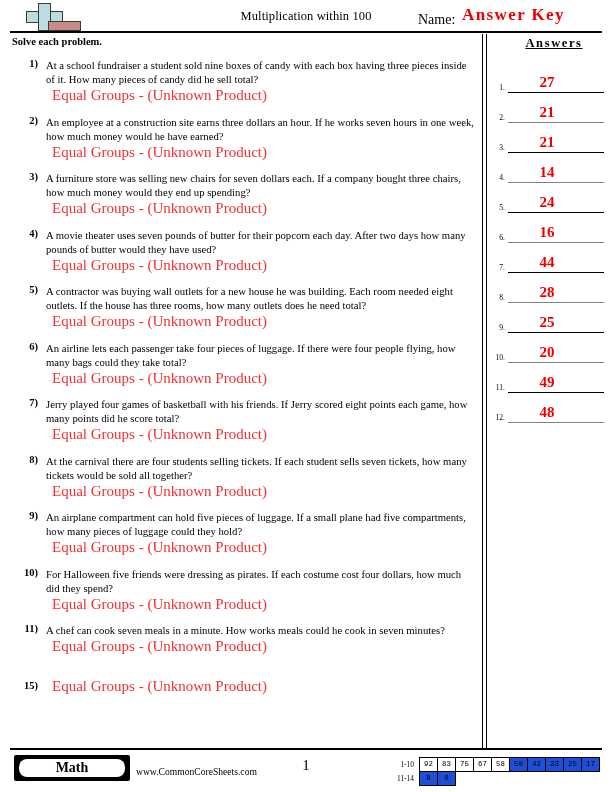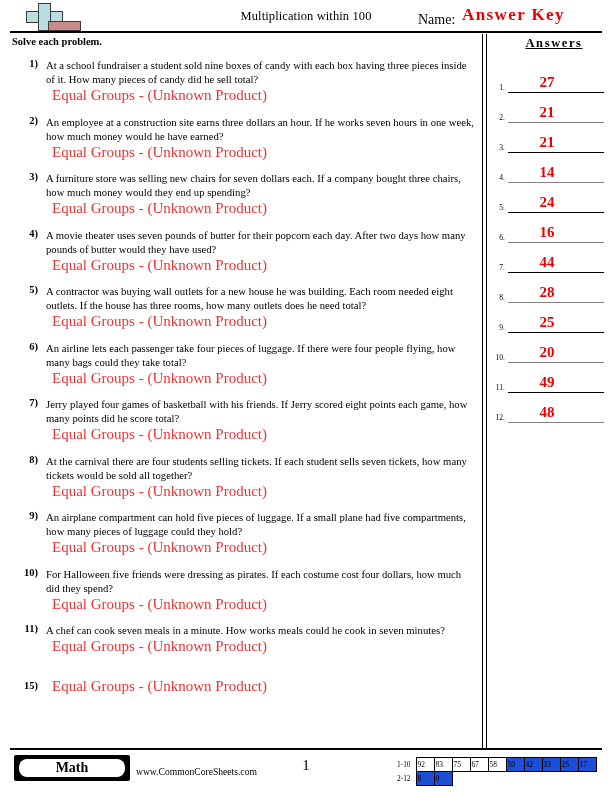--- a/index.html
+++ b/index.html
@@ -261,24 +261,25 @@
     text-align: right;
     padding-right: 5px;
     border: none;
     font-size: 7.4px;
     white-space: nowrap;
   }
   #score-table td.cell {
     width: 15px;
     height: 11px;
     border: 1px solid #000;
-    text-align: left;
+    text-align: center;
     vertical-align: middle;
     font-size: 7.4px;
     line-height: 9px;
+    font-family: Liberation Mono, monospace;
   }
   #score-table td.cell.hi {
     background: #1d4ed8;
   }
   #score-table td.blank {
     border: none;
     width: 15px;
     height: 11px;
   }
 </style>
@@ -505,21 +506,21 @@
           <td class="cell">75</td>
           <td class="cell">67</td>
           <td class="cell">58</td>
           <td class="cell hi">50</td>
           <td class="cell hi">42</td>
           <td class="cell hi">33</td>
           <td class="cell hi">25</td>
           <td class="cell hi">17</td>
         </tr>
         <tr>
-          <td class="rl">2-12</td>
+          <td class="rl">11-14</td>
           <td class="cell hi">8</td>
           <td class="cell hi">0</td>
           <td class="blank"></td>
           <td class="blank"></td>
           <td class="blank"></td>
           <td class="blank"></td>
           <td class="blank"></td>
           <td class="blank"></td>
           <td class="blank"></td>
           <td class="blank"></td>

